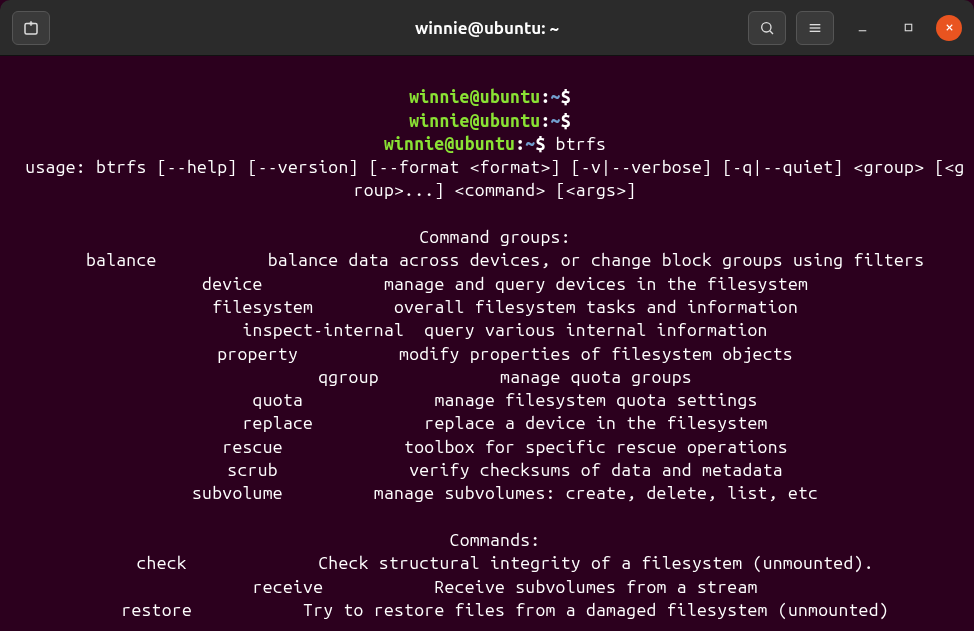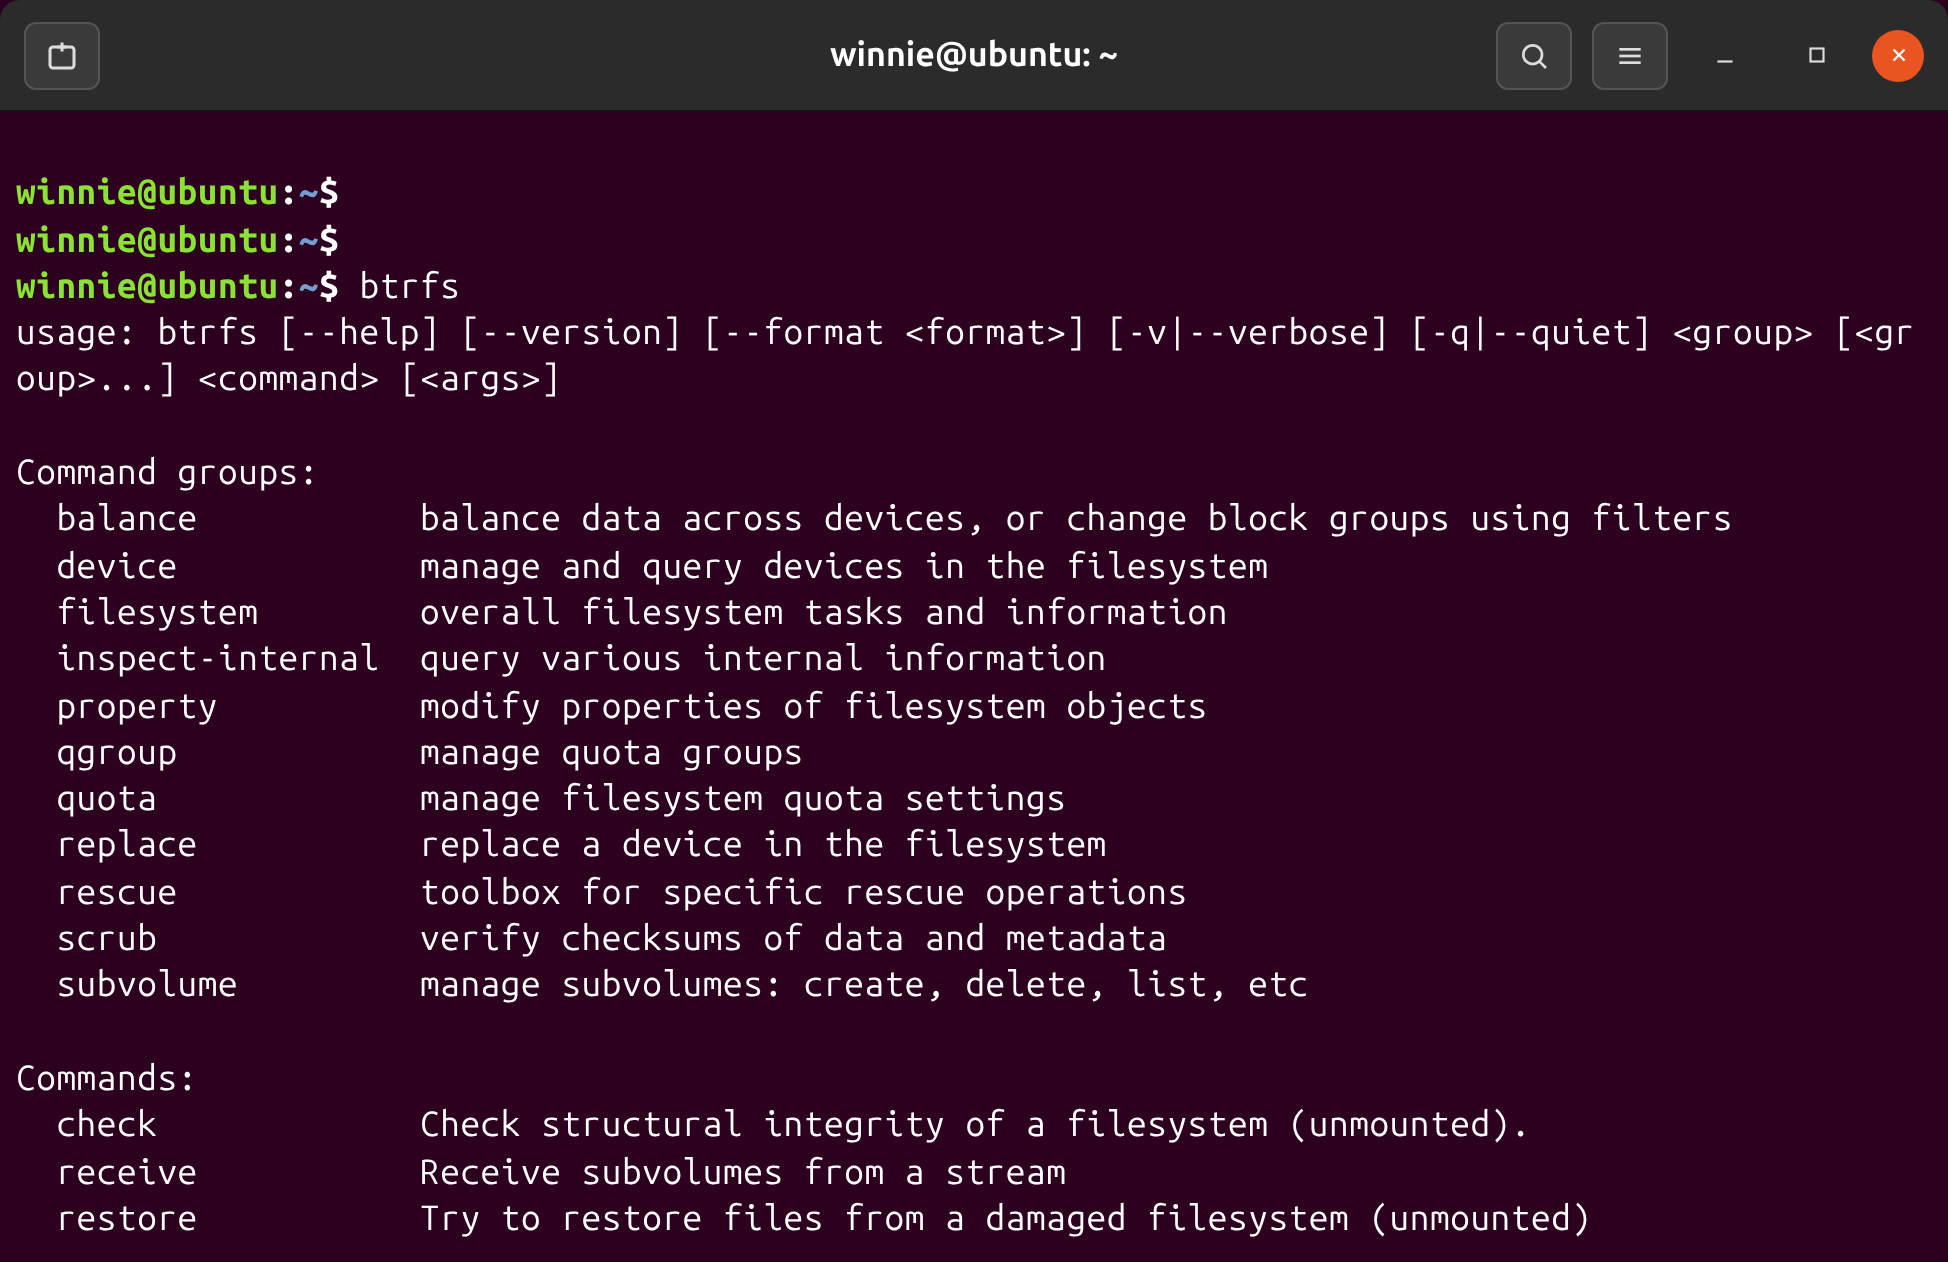--- a/index.html
+++ b/index.html
@@ -80,26 +80,27 @@
       border-radius: 50%;
       background: #e95420;
       display: flex;
       align-items: center;
       justify-content: center;
       cursor: pointer;
       color: #fff;
     }
     .close-btn svg { width: 11px; height: 11px; }
     .terminal {
-      padding: 6px 8px 0 8px;
+      padding: 6px 8px 0 24px;
       font-size: 17.5px;
       line-height: 23.3px;
       color: #ffffff;
       white-space: pre;
       letter-spacing: 0.3px;
+      text-align: center;
     }
     .user { color: #8ae234; font-weight: bold; }
     .colon { color: #ffffff; font-weight: bold; }
     .path { color: #729fcf; font-weight: bold; }
     .dollar { color: #ffffff; font-weight: bold; }
     .cmd { color: #ffffff; }
     .wrap { white-space: pre-wrap; word-break: break-all; }
   </style>
 </head>
 <body>

